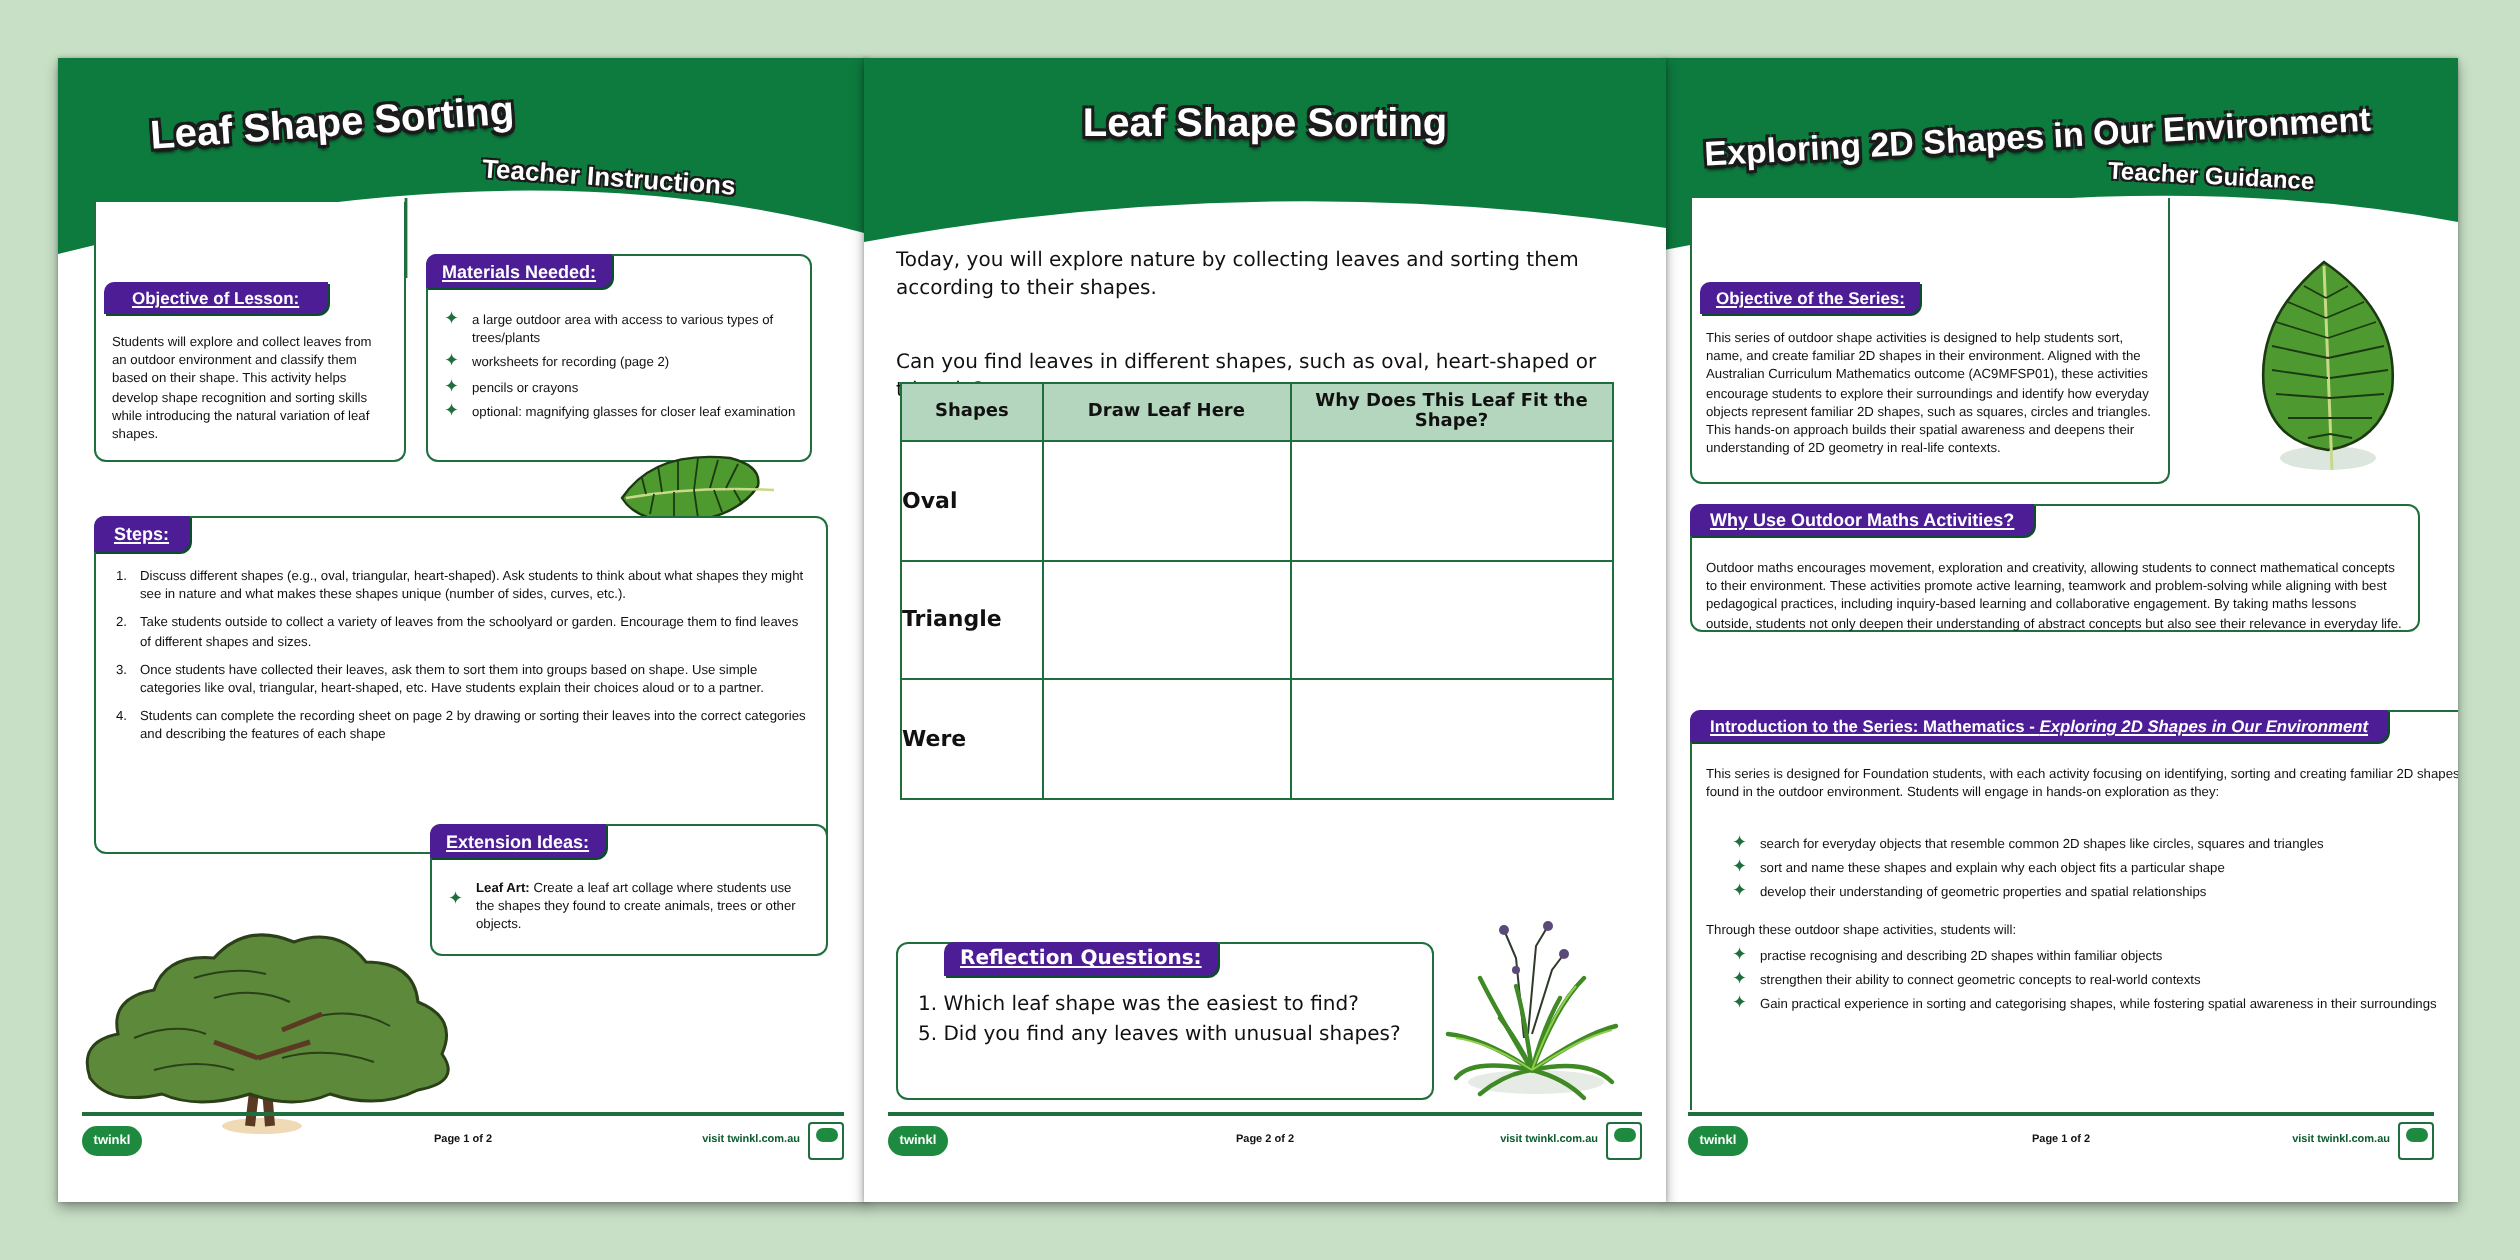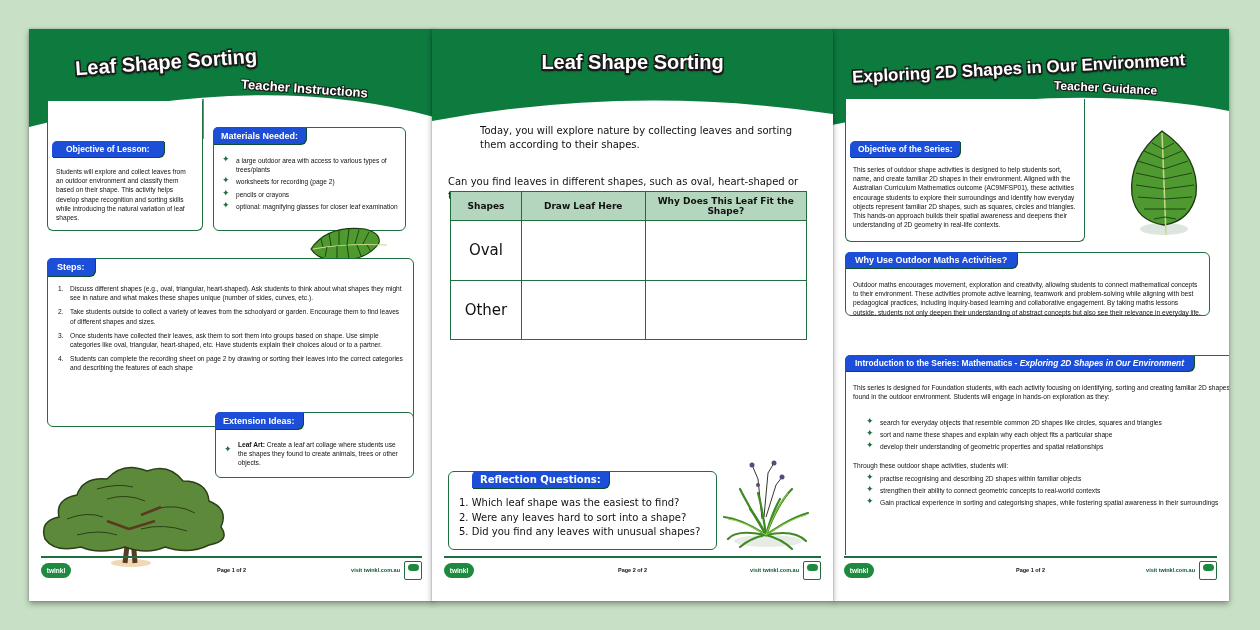--- a/index.html
+++ b/index.html
@@ -42,28 +42,29 @@
 
   .box {
     position: absolute;
     border: 1.4px solid #1f6e3e;
     border-radius: 6px;
     background: #fff;
   }
   .box-tab {
     position: absolute;
     left: -1px; top: -1px;
-    background: #1d4ed8;
+    background: #4c1d95;
     color: #fff;
     font-weight: bold;
     font-size: 9px;
     padding: 4px 8px 3px 8px;
     border-radius: 5px 0 6px 0;
     box-shadow: 1px 1px 0 #0a4f28;
     white-space: nowrap;
+    text-decoration: underline;
   }
   .small { font-size: 6.6px; line-height: 9.2px; color: #111; }
 
   .bullets { list-style: none; }
   .bullets li { position: relative; padding-left: 14px; margin-bottom: 3px; }
   .bullets li .star {
     position: absolute; left: 0; top: -1px;
     color: #1f6e3e; font-size: 9px;
   }
 
@@ -106,21 +107,21 @@
     position: absolute; left: 18px; top: 162px;
     width: 357px; border-collapse: collapse;
     font-family: "DejaVu Sans", sans-serif;
   }
   table.ws th {
     background: #b5d6be; border: 1.5px solid #1f6e3e;
     font-size: 9px; font-weight: bold; height: 29px; padding: 2px 4px;
     line-height: 10px;
   }
   table.ws td {
-    border: 1.5px solid #1f6e3e; height: 59.5px; font-size: 15px; text-align: center;
+    border: 1.5px solid #1f6e3e; height: 59.5px; font-size: 11px;  font-weight: bold;
   }
   table.ws tr.r-odd td { border-top-color: #6a9c7a; }
 
   .refl-list { list-style: none; font-family: "DejaVu Sans", sans-serif; font-size: 10px; line-height: 14.5px; }
 </style>
 </head>
 <body>
 
 <div class="page" id="p1">
   <div class="banner">
@@ -213,21 +214,21 @@
 </div>
 
 <div class="page" id="p2">
   <div class="banner" style="height:100px;">
     <svg viewBox="0 0 401 100" preserveAspectRatio="none">
       <path d="M0 0 H401 V85 Q200 55 0 92 Z" fill="#0d7a3e"></path>
     </svg>
   </div>
   <div class="title" style="left:0; right:0; text-align:center; top:22px; font-size:20px;">Leaf Shape Sorting</div>
 
-  <div class="ws-text" style="top:95px;margin-left:32px;">Today, you will explore nature by collecting leaves and sorting them according to their shapes.</div>
+  <div class="ws-text" style="top:95px;">Today, you will explore nature by collecting leaves and sorting them according to their shapes.</div>
   <div class="ws-text" style="top:146px;">Can you find leaves in different shapes, such as oval, heart-shaped or triangle?</div>
 
   <table class="ws">
     <colgroup>
         <col style="width:71px">
         <col style="width:124px">
         <col style="width:162px">
       </colgroup>
     <thead>
       <tr>
@@ -236,32 +237,36 @@
         <th>Why Does This Leaf Fit the Shape?</th>
       </tr>
     </thead>
     <tbody>
       <tr>
         <td>Oval</td>
         <td></td>
         <td></td>
       </tr>
       <tr class="r-odd">
-        <td>Other</td>
+        <td>Triangle</td>
+        <td></td>
+        <td></td>
+      </tr>
+      <tr class="r-odd">
+        <td>Were</td>
         <td></td>
         <td></td>
       </tr>
     </tbody>
   </table>
 
   <div class="box" style="left:16px; top:442px; width:269px; height:79px;">
     <div class="box-tab" style="font-family:'DejaVu Sans', sans-serif; font-size:10px; padding:3px 8px;margin-left:24px;">Reflection Questions:</div>
     <ul class="refl-list" style="position:absolute; left:10px; top:24px; right:6px;">
       <li>1. Which leaf shape was the easiest to find?</li>
-      <li>2. Were any leaves hard to sort into a shape?</li>
       <li>5. Did you find any leaves with unusual shapes?</li>
     </ul>
   </div>
 
   <div style="position:absolute; left:290px; top:430px; width:90px; height:92px;">
     <svg viewBox="0 0 90 92" width="90" height="92">
       <ellipse cx="46" cy="82" rx="34" ry="6" fill="#e6ebe6"></ellipse>
       <g stroke="#2f3a2a" stroke-width="1" fill="none">
         <path d="M40 60 L36 20 L30 6"></path>
           <path d="M42 58 L46 14 L52 4"></path>

